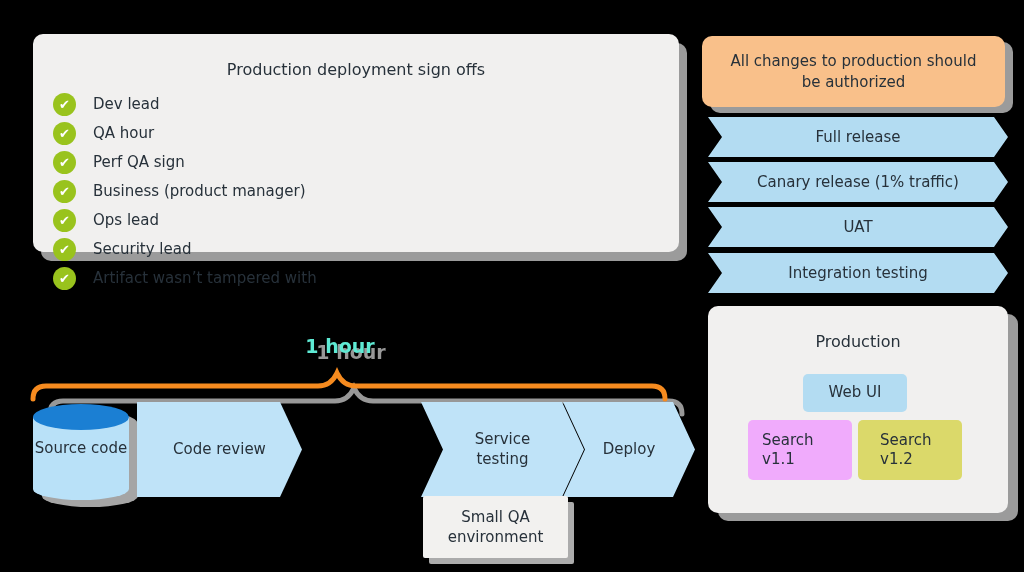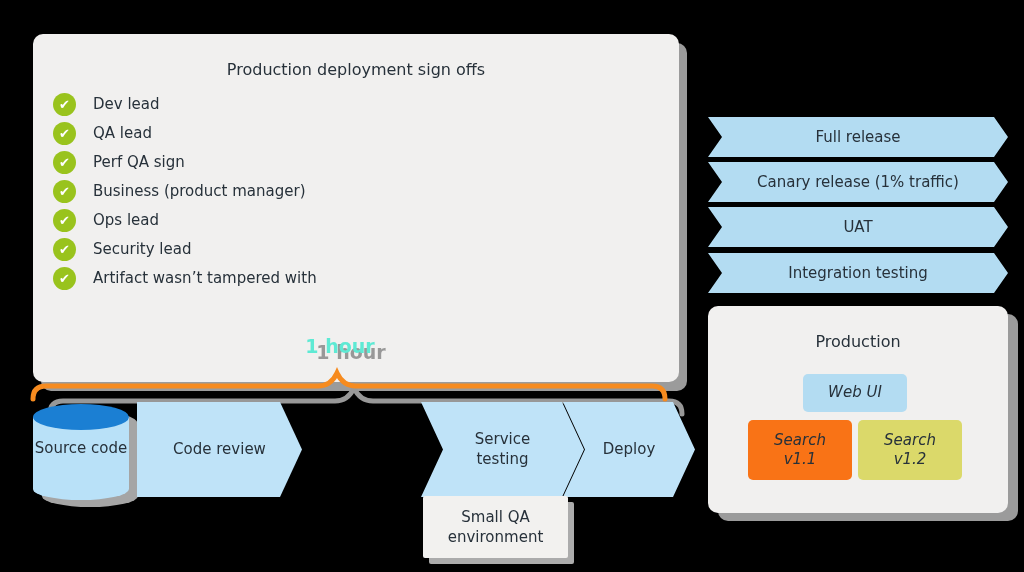--- a/index.html
+++ b/index.html
@@ -4,43 +4,43 @@
 <style>
   html,body{margin:0;padding:0;background:#000;}
   #canvas{
     position:relative;width:1024px;height:572px;background:#000;overflow:hidden;
     font-family:"DejaVu Sans","Liberation Sans",sans-serif;color:#27313a;
   }
   .abs{position:absolute;}
 
   
   .panel{background:#f1f0ef;border-radius:10px;}
-  #signoff-panel{left:33px;top:34px;width:646px;height:348px;box-shadow:8px 9px 0 #9b9b9b;}
+  #signoff-panel{left:33px;top:34px;width:646px;height:218px;box-shadow:8px 9px 0 #9b9b9b;}
   #signoff-title{left:0;top:24px;width:100%;height:24px;text-align:center;font-size:16px;line-height:24px;}
   .check-row{left:20px;height:24px;display:flex;align-items:center;gap:17px;}
   .check-circle{width:23px;height:23px;border-radius:50%;background:#99c31d;display:flex;align-items:center;justify-content:center;flex:0 0 auto;}
   .check-glyph{color:#fff;font-size:13px;font-weight:bold;line-height:1;}
   .check-label{font-size:15px;white-space:nowrap;}
 
   
   #policy-note{left:702px;top:36px;width:303px;height:71px;background:#f9c08a;border-radius:10px;
     box-shadow:8px 6px 0 #9b9b9b;display:flex;align-items:center;justify-content:center;
     text-align:center;font-size:15px;line-height:1.35;padding:0 18px;box-sizing:border-box;}
   .ribbon{left:708px;width:300px;height:40px;background:#b3dcf2;
     clip-path:polygon(0 0,calc(100% - 14px) 0,100% 50%,calc(100% - 14px) 100%,0 100%,14px 50%);
     display:flex;align-items:center;justify-content:center;font-size:15px;
     filter:drop-shadow(8px 7px 0 #9b9b9b);text-align:center;}
 
   
   #production-panel{left:708px;top:306px;width:300px;height:207px;box-shadow:10px 8px 0 #9b9b9b;}
   #production-title{left:0;top:26px;width:100%;text-align:center;font-size:16px;}
   .prod-box{border-radius:5px;display:flex;align-items:center;justify-content:center;
-    text-align:center;font-size:15px;line-height:1.3;font-style:italic;}
+    text-align:left;font-size:15px;line-height:1.3;}
   #webui-box{left:95px;top:68px;width:104px;height:38px;background:#b3dcf2;}
-  #search11-box{left:40px;top:114px;width:104px;height:60px;background:#f97316;padding:0 20px;box-sizing:border-box;}
+  #search11-box{left:40px;top:114px;width:104px;height:60px;background:#f0abfc;padding:0 14px;box-sizing:border-box;}
   #search12-box{left:150px;top:114px;width:104px;height:60px;background:#dbd96a;padding:0 22px;box-sizing:border-box;}
 
   
   #duration-label{left:295px;top:335px;width:90px;text-align:center;font-size:19px;font-weight:bold;
     color:#5eead4;text-shadow:11px 6px 0 #989898;}
   #brace-svg{left:20px;top:365px;}
 
   #cylinder{left:33px;top:404px;width:96px;height:96px;filter:drop-shadow(9px 7px 0 #a5a5a5);}
   #cylinder-body{left:0;top:13px;width:96px;height:83px;background:#b9e1f8;
     border-radius:0 0 48px 48px / 0 0 11px 11px;}
@@ -72,21 +72,21 @@
     <div class="abs check-row" style="top:58px">
       <span class="check-circle">
           <span class="check-glyph">✔</span>
         </span>
       <span class="check-label">Dev lead</span>
     </div>
     <div class="abs check-row" style="top:87px">
       <span class="check-circle">
           <span class="check-glyph">✔</span>
         </span>
-      <span class="check-label">QA lead</span>
+      <span class="check-label">QA hour</span>
     </div>
     <div class="abs check-row" style="top:116px">
       <span class="check-circle">
           <span class="check-glyph">✔</span>
         </span>
       <span class="check-label">Perf QA sign</span>
     </div>
     <div class="abs check-row" style="top:145px">
       <span class="check-circle">
           <span class="check-glyph">✔</span>
@@ -106,20 +106,21 @@
       <span class="check-label">Security lead</span>
     </div>
     <div class="abs check-row" style="top:232px">
       <span class="check-circle">
           <span class="check-glyph">✔</span>
         </span>
       <span class="check-label">Artifact wasn’t tampered with</span>
     </div>
   </div>
 
+  <div class="abs" id="policy-note">All changes to production should be authorized</div>
 
   <div class="abs ribbon" style="top:117px">Full release</div>
   <div class="abs ribbon" style="top:162px">Canary release (1% traffic)</div>
   <div class="abs ribbon" style="top:207px">UAT</div>
   <div class="abs ribbon" style="top:253px">Integration testing</div>
 
   <div class="abs" id="duration-label">1 hour</div>
   <svg class="abs" id="brace-svg" width="690" height="52" viewBox="0 0 690 52">
     <path d="M 13 34 Q 13 21 26 21 L 298 21 Q 311 21 317 8 Q 323 21 336 21 L 632 21 Q 645 21 645 34" transform="translate(17,15)" fill="none" stroke="#989898" stroke-width="5" stroke-linecap="round"></path>
     <path d="M 13 34 Q 13 21 26 21 L 298 21 Q 311 21 317 8 Q 323 21 336 21 L 632 21 Q 645 21 645 34" fill="none" stroke="#f68b1f" stroke-width="5" stroke-linecap="round"></path>

